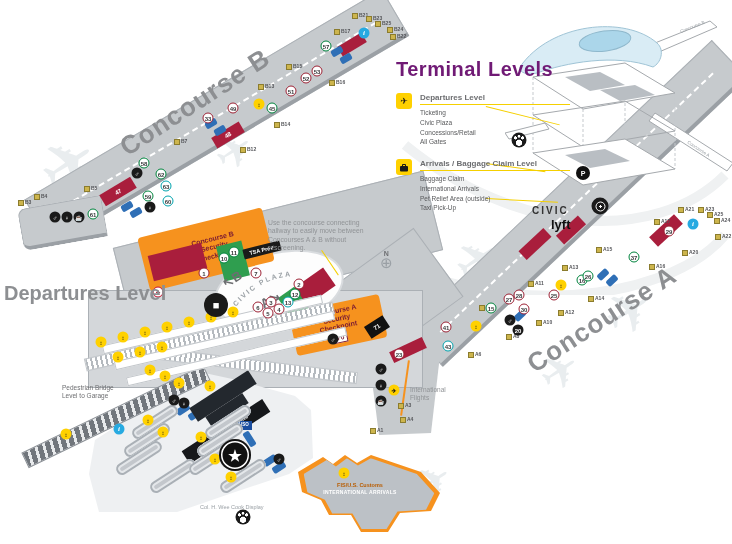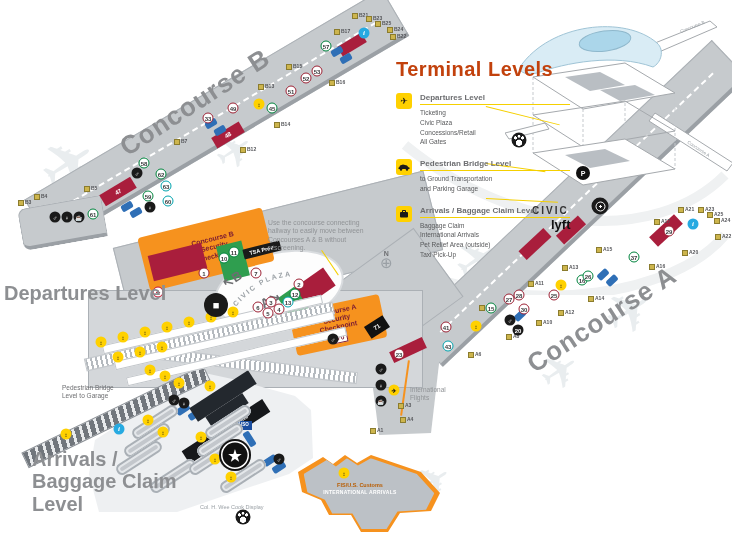--- a/index.html
+++ b/index.html
@@ -55,21 +55,21 @@
   
   .biglabel{position:absolute;font-weight:bold;color:#8d8f92;z-index:8;line-height:1.12;}
   
   .checkpoint{position:absolute;background:#f6921e;border-radius:4px;z-index:4;display:flex;align-items:center;
               justify-content:center;gap:4px;box-sizing:border-box;}
   .cp-badge{background:#fff;border:1px solid #7a1b33;color:#7a1b33;font-size:7px;font-weight:bold;
             padding:1px 2px;line-height:1;}
   .cp-text{color:#7a1b33;font-weight:bold;font-size:7px;text-align:center;line-height:1.15;}
   
   .legend{position:absolute;left:396px;top:58px;width:190px;z-index:9;}
-  .legend-title{font-size:20px;font-weight:bold;color:#c2410c;letter-spacing:.5px;}
+  .legend-title{font-size:20px;font-weight:bold;color:#701a75;letter-spacing:.5px;}
   .legend-item{margin-top:12px;position:relative;padding-left:24px;}
   .legend-icon{position:absolute;left:0;top:0;width:16px;height:16px;background:#ffd100;border-radius:3px;
                display:flex;align-items:center;justify-content:center;color:#1a1a1a;font-size:9px;}
   .legend-header{font-size:8px;font-weight:bold;color:#6d6e71;}
   .legend-underline{height:1px;background:#f5d000;width:150px;margin:2px 0 3px;}
   .legend-lines{font-size:6.5px;color:#58595b;line-height:1.5;}
   .leader{position:absolute;height:1px;background:#f5d000;transform-origin:0 0;z-index:3;}
   
   #plaza{position:absolute;left:213px;top:252px;width:128px;height:70px;background:#fdfdfd;
          border:2px solid #d9dcdf;border-radius:50%;transform:rotate(-14deg);z-index:3;}
@@ -333,23 +333,20 @@
       <div class="mk shield" style="left: 235px; top: 455px;">★</div>
       <div class="mk medical" style="left: 158px; top: 292px;">+</div>
       <div class="mk paw" style="left: 519px; top: 140px;"></div>
       <div class="mk paw" style="left: 243px; top: 517px;"></div>
       <div class="mk wheel" style="left: 600px; top: 206px;"></div>
     </div>
 
   <div class="biglabel" style="left:85px;top:88px;width:220px;text-align:center;font-size:26px;transform:rotate(-33deg);letter-spacing:1px;">Concourse B</div>
   <div class="biglabel" style="left:492px;top:305px;width:220px;text-align:center;font-size:26px;transform:rotate(-33deg);letter-spacing:1px;">Concourse A</div>
   <div class="biglabel" style="left:4px;top:282px;font-size:20px;">Departures Level</div>
-  <div class="biglabel pre" style="left:32px;top:448px;font-size:20px;">Arrivals /
-Baggage Claim
-Level</div>
 
   <div class="tinytext pre" style="left:62px;top:384px;font-size:6.5px;color:#6d6e71;">Pedestrian Bridge
 Level to Garage</div>
   <div class="tinytext" style="left:268px;top:219px;width:110px;font-size:6.8px;">Use the concourse connecting hallway to easily move between Concourses A &amp; B without rescreening.</div>
   <div class="leader" style="left:322px;top:250px;width:30px;transform:rotate(56deg);"></div>
   <div class="tinytext pre" style="left:410px;top:386px;font-size:6.5px;">International
 Flights</div>
   <div class="tinytext" style="left:200px;top:504px;font-size:5.5px;color:#9aa0a5;">Col. H. Wee Cook Display</div>
   <div id="customs-label">
     <div id="customs-l1">FIS/U.S. Customs</div>
@@ -392,34 +389,20 @@
       <div class="legend-icon">✈</div>
       <div class="legend-header">Departures Level</div>
       <div class="legend-underline"></div>
       <div class="legend-lines pre">Ticketing
 Civic Plaza
 Concessions/Retail
 All Gates</div>
     </div>
     <div class="legend-item">
       <div class="legend-icon">
-        <svg width="12" height="8" viewBox="0 0 12 8">
-            <path d="M1,5 L2,2.5 L5,1.5 L9,2.5 L11,5 Z" fill="#1a1a1a"></path>
-            <rect x="0.5" y="4.5" width="11" height="1.5" fill="#1a1a1a"></rect>
-            <circle cx="3" cy="6.6" r="1.2" fill="#1a1a1a"></circle>
-            <circle cx="9" cy="6.6" r="1.2" fill="#1a1a1a"></circle>
-          </svg>
-      </div>
-      <div class="legend-header">Pedestrian Bridge Level</div>
-      <div class="legend-underline"></div>
-      <div class="legend-lines pre">to Ground Transportation
-and Parking Garage</div>
-    </div>
-    <div class="legend-item">
-      <div class="legend-icon">
         <svg width="10" height="9" viewBox="0 0 10 9">
             <rect x="1" y="3" width="8" height="5.5" rx="1" fill="#1a1a1a"></rect>
             <path d="M3.5,3 V1.5 H6.5 V3" fill="none" stroke="#1a1a1a" stroke-width="1"></path>
           </svg>
       </div>
       <div class="legend-header">Arrivals / Baggage Claim Level</div>
       <div class="legend-underline"></div>
       <div class="legend-lines pre">Baggage Claim
 International Arrivals
 Pet Relief Area (outside)

